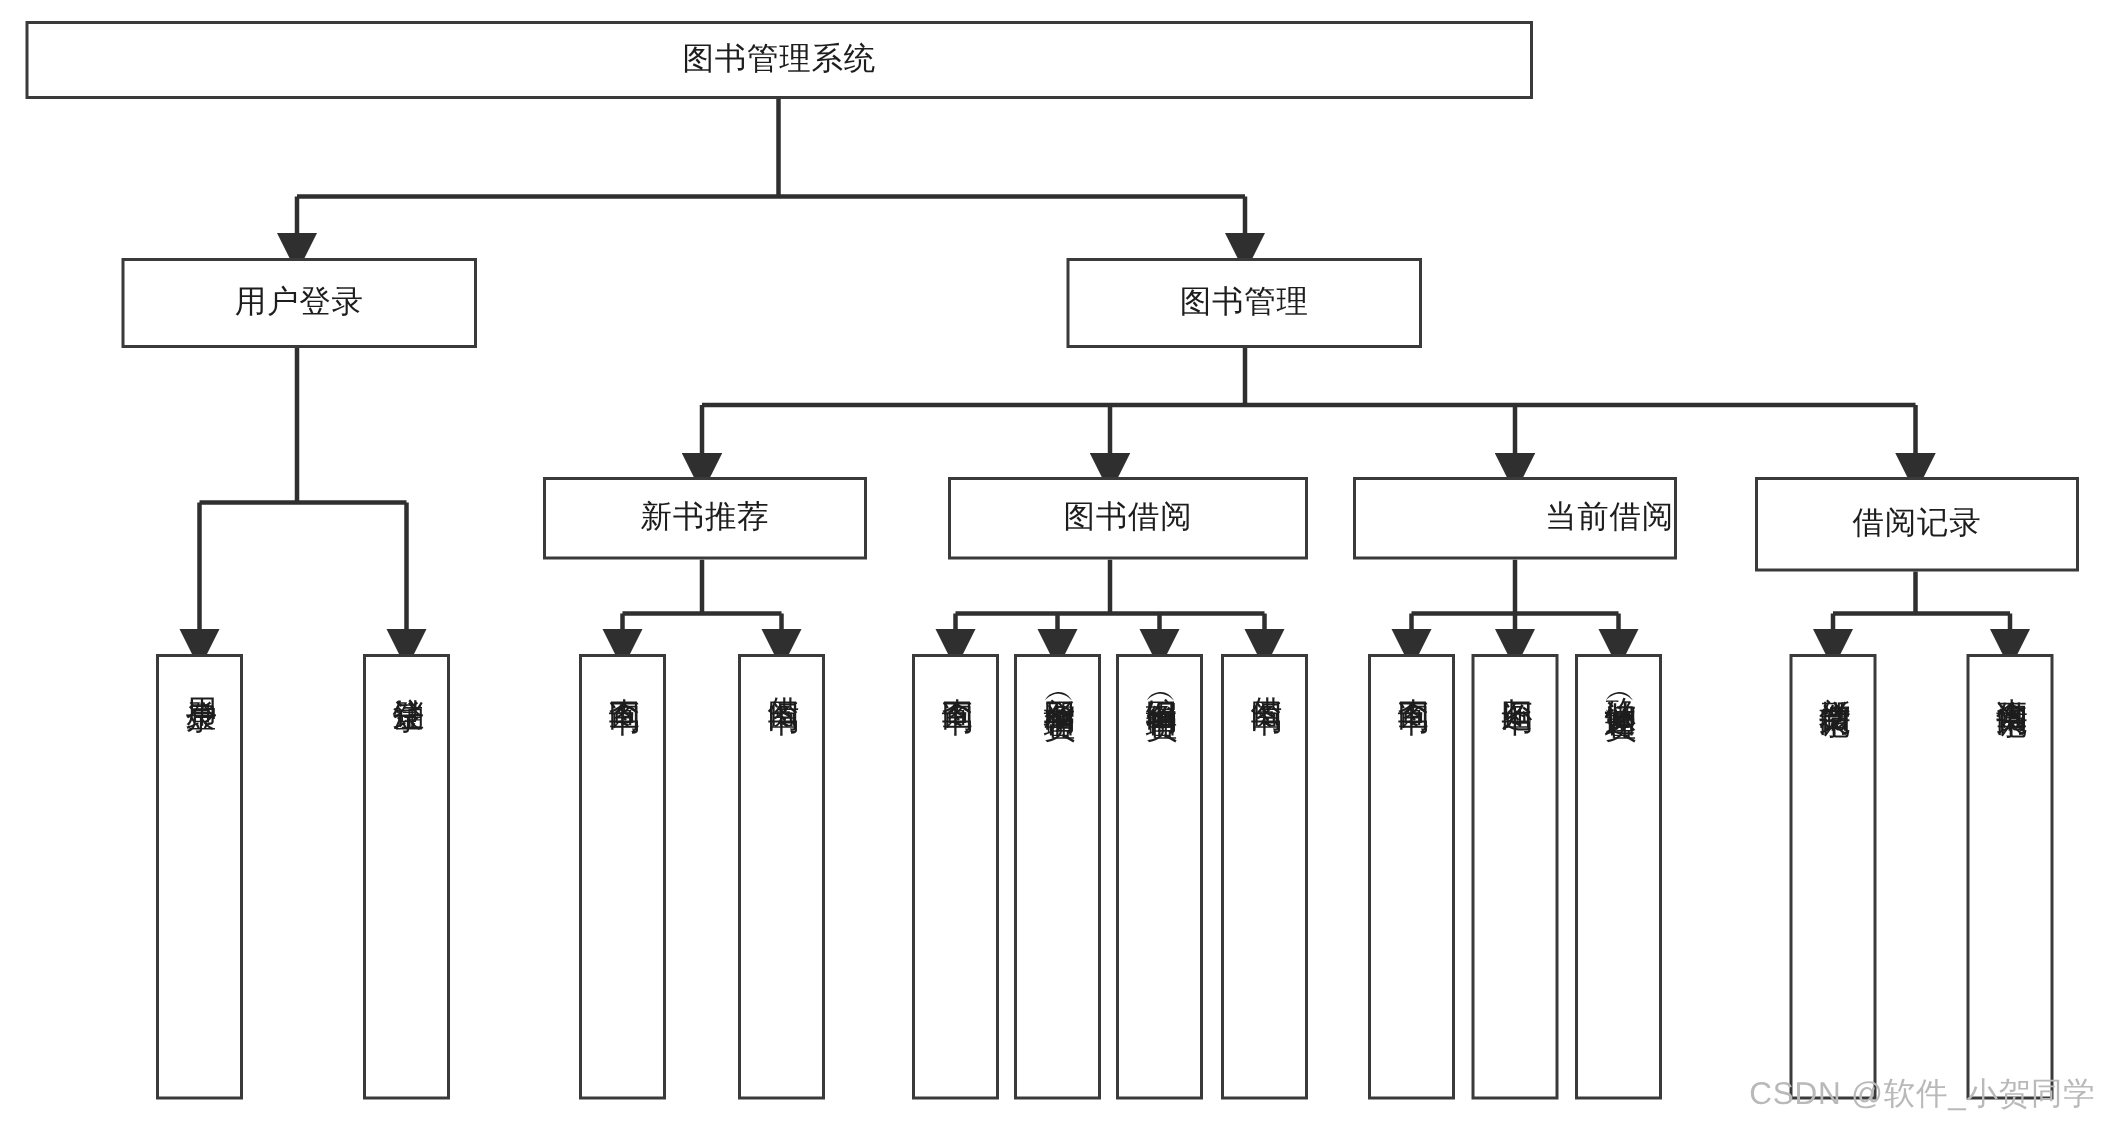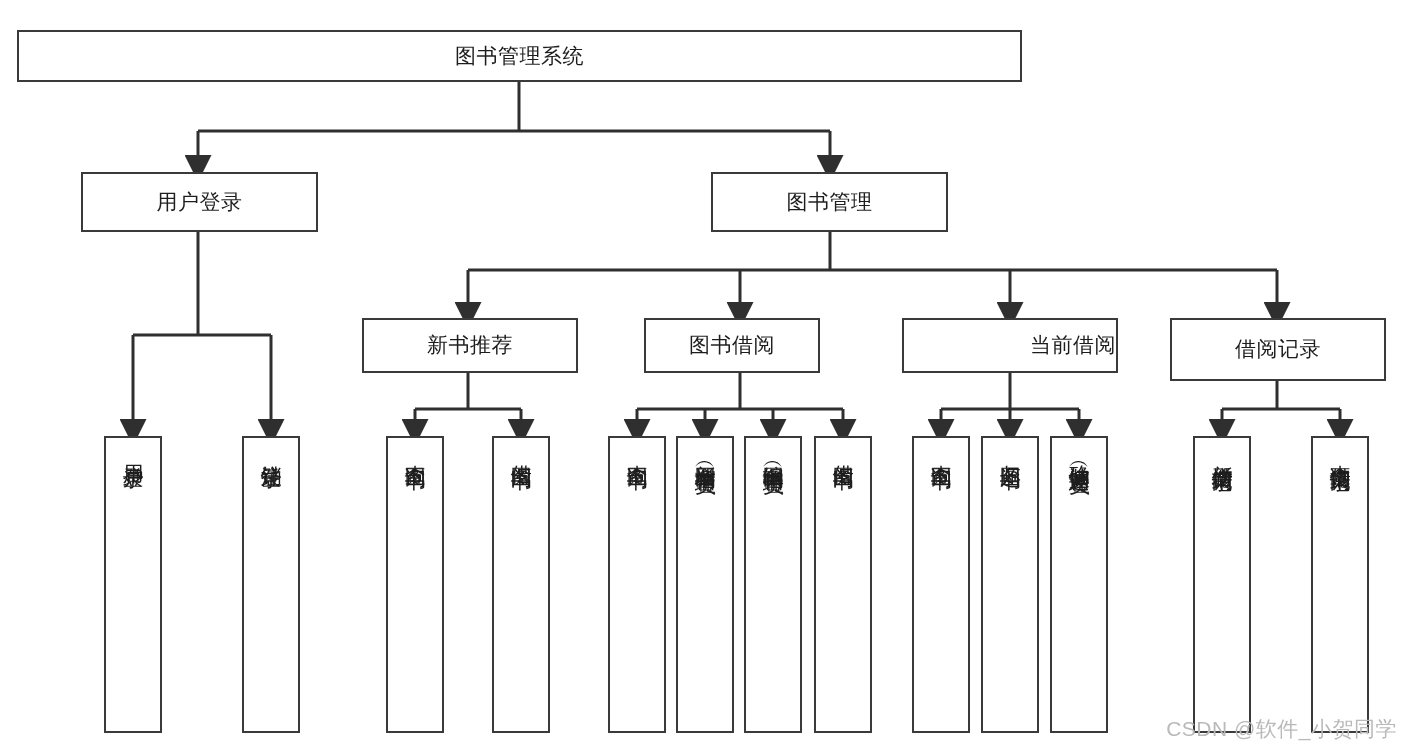--- a/index.html
+++ b/index.html
@@ -125,37 +125,37 @@
       <path d="M1010,409 L1010,422" marker-end="url(#arrow)"></path>
       <path d="M1079,409 L1079,422" marker-end="url(#arrow)"></path>
 
       <path d="M1277,373 L1277,409"></path>
       <path d="M1222,409 L1340,409"></path>
       <path d="M1222,409 L1222,422" marker-end="url(#arrow)"></path>
       <path d="M1340,409 L1340,422" marker-end="url(#arrow)"></path>
     </g>
   </svg>
 
-  <div class="node horiz" style="left:17px; top:14px; width:1005px; height:52px;margin-top:16px;">
+  <div class="node horiz" style="left:17px; top:14px; width:1005px; height:52px;">
     <span class="node-label">图书管理系统</span>
   </div>
 
   <div class="node horiz" style="left:81px; top:172px; width:237px; height:60px;">
     <span class="node-label">用户登录</span>
   </div>
 
   <div class="node horiz" style="left:362px; top:318px; width:216px; height:55px;">
     <span class="node-label">新书推荐</span>
   </div>
 
   <div class="node horiz" style="left:711px; top:172px; width:237px; height:60px;">
     <span class="node-label">图书管理</span>
   </div>
 
-  <div class="node horiz" style="left:632px; top:318px; width:176px; height:55px;margin-left:12px;">
+  <div class="node horiz" style="left:632px; top:318px; width:240px; height:55px;">
     <span class="node-label">图书借阅</span>
   </div>
 
   <div class="node horiz" style="left:902px; top:318px; width:216px; height:55px;justify-content:flex-end;">
     <span class="node-label">当前借阅</span>
   </div>
 
   <div class="node horiz" style="left:1170px; top:318px; width:216px; height:63px;">
     <span class="node-label">借阅记录</span>
   </div>

